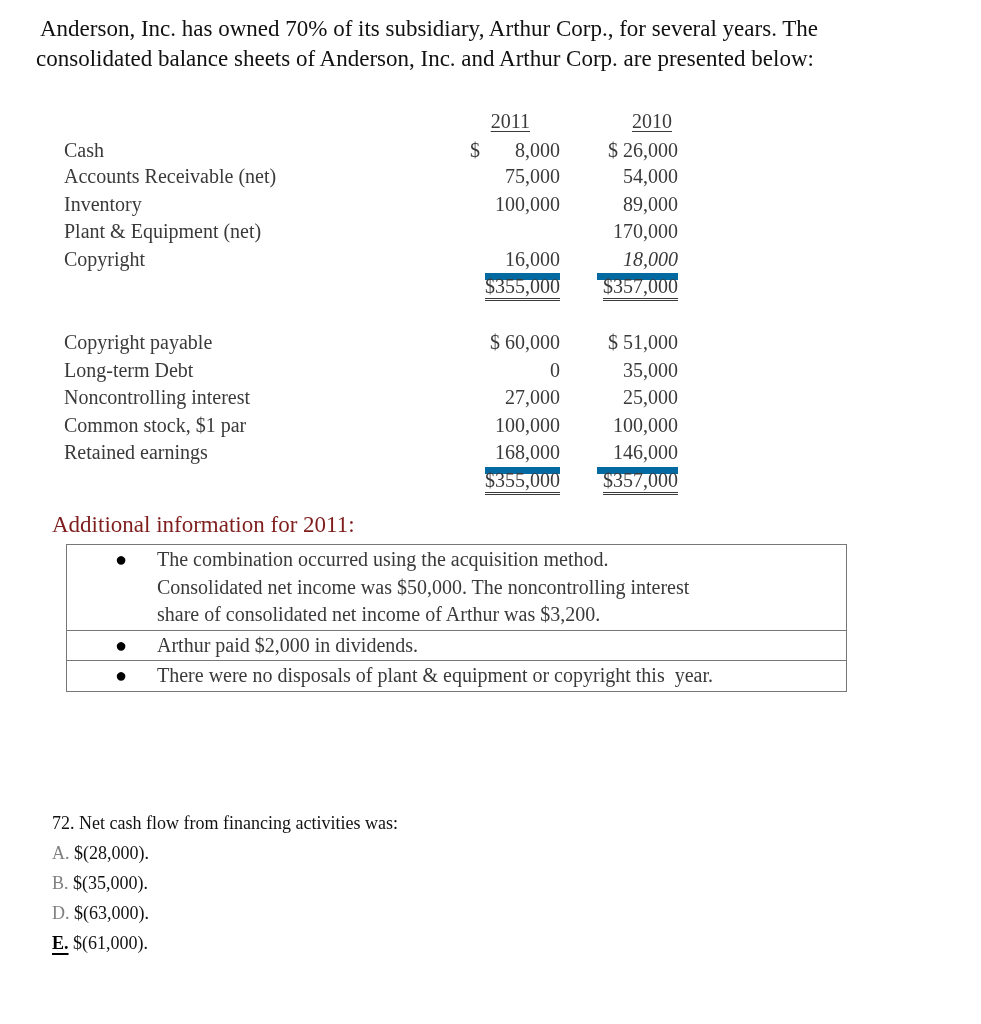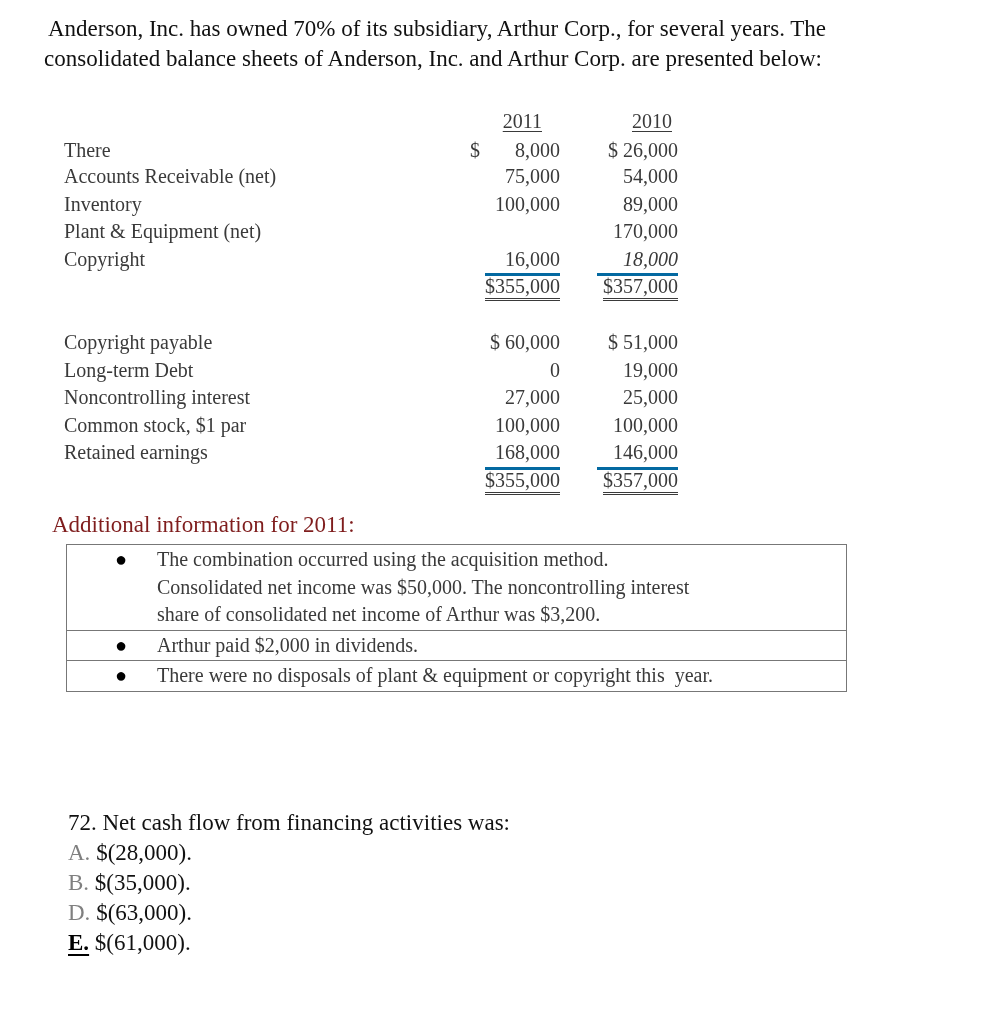--- a/index.html
+++ b/index.html
@@ -1,76 +1,76 @@
 <!DOCTYPE html>
 <html><head>
   <meta charset="utf-8">
   <style>
     html, body { margin: 0; padding: 0; background: #ffffff; }
     body {
       width: 981px; height: 1024px; position: relative; overflow: hidden;
       font-family: "Liberation Serif", "DejaVu Serif", serif; color: #000;
     }
     .intro {
-      position: absolute; left: 44px; top: 14px; width: 900px;
+      position: absolute; left: 36px; top: 14px; width: 900px;
       font-size: 23px; line-height: 30px; color: #111;
     }
     .intro .l1 { padding-left: 4px; }
 
     .bs {
       position: absolute; left: 64px; font-size: 20px; line-height: 27.5px;
       color: #3a3a3a;
     }
     .bs .row { position: relative; height: 27.5px; width: 560px; }
     .bs .lbl { position: absolute; left: 0; top: 0; white-space: nowrap; }
     .bs .c1, .bs .c2 {
       position: absolute; top: 0; text-align: right; white-space: nowrap;
     }
     .bs .c1 { left: 342px; width: 154px; }
     .bs .c2 { left: 458px; width: 156px; }
     .bs .c1 .in, .bs .c2 .in { display: inline-block; position: relative; }
     .u { text-decoration: underline; text-decoration-thickness: 1px; text-underline-offset: 3px; }
-    .sub { border-bottom: 3px solid #0369a1; padding-left: 16px; }
+    .sub { border-bottom: 7px solid #0369a1; padding-left: 16px; }
     .tot { border-bottom: 3px double #3a3a3a; line-height: 24px; }
     .dollar-split { display: flex; justify-content: space-between; }
     .c1 .dollar-split { width: 90px; margin-left: auto; }
 
     .addl {
       position: absolute; left: 52px; top: 510px; font-size: 23px; line-height: 30px; color: #7f1d1d;
     }
     .box {
       position: absolute; left: 66px; top: 544px; width: 779px;
       border: 1.5px solid #777; font-size: 20px; color: #3a3a3a;
     }
     .box .item { position: relative; border-top: 1.5px solid #777; line-height: 27.5px; padding: 1px 0 1px 90px; }
     .box .item:first-child { border-top: none; }
     .box .bullet { position: absolute; left: 48px; top: 1px; color: #000; font-size: 20px; }
 
     .q {
-      position: absolute; left: 52px; top: 808px; font-size: 23px; line-height: 30px; color: #111; margin-left: 16px;
+      position: absolute; left: 52px; top: 808px; font-size: 18px; line-height: 30px; color: #111;
     }
     .q .opt { display: block; }
     .q .letter { color: #808080; }
     .q .letter.correct { color: #000; font-weight: bold; text-decoration: underline; text-decoration-thickness: 2px; text-underline-offset: 4px; }
   </style>
 </head>
 <body>
 
 <div class="intro">
   <div class="l1">Anderson, Inc. has owned 70% of its subsidiary, Arthur Corp., for several years. The</div>
   <div>consolidated balance sheets of Anderson, Inc. and Arthur Corp. are presented below:</div>
 </div>
 
 <div class="bs" style="top:108px;">
   <div class="row">
-    <div class="c1" style="padding-right:0;"><span class="in u" style="margin-right:18px;">2011</span></div>
+    <div class="c1" style="padding-right:0;"><span class="in u" style="margin-right:30px;">2011</span></div>
     <div class="c2"><span class="in u" style="margin-right:6px;">2010</span></div>
   </div>
   <div class="row" style="top:1px;">
-    <div class="lbl">There</div>
+    <div class="lbl">Cash</div>
     <div class="c1">
         <span class="dollar-split">
           <span>$</span>
           <span>8,000</span>
         </span>
       </div>
     <div class="c2"><span>$</span> <span>26,000</span></div>
   </div>
   <div class="row">
     <div class="lbl">Accounts Receivable (net)</div>
@@ -99,21 +99,21 @@
 
 <div class="bs" style="top:329px;">
   <div class="row">
     <div class="lbl">Copyright payable</div>
     <div class="c1">$ 60,000</div>
     <div class="c2">$ 51,000</div>
   </div>
   <div class="row">
     <div class="lbl">Long-term Debt</div>
     <div class="c1">0</div>
-    <div class="c2">19,000</div>
+    <div class="c2">35,000</div>
   </div>
   <div class="row">
     <div class="lbl">Noncontrolling interest</div>
     <div class="c1">27,000</div>
     <div class="c2">25,000</div>
   </div>
   <div class="row">
     <div class="lbl">Common stock, $1 par</div>
     <div class="c1">100,000</div>
     <div class="c2">100,000</div>

